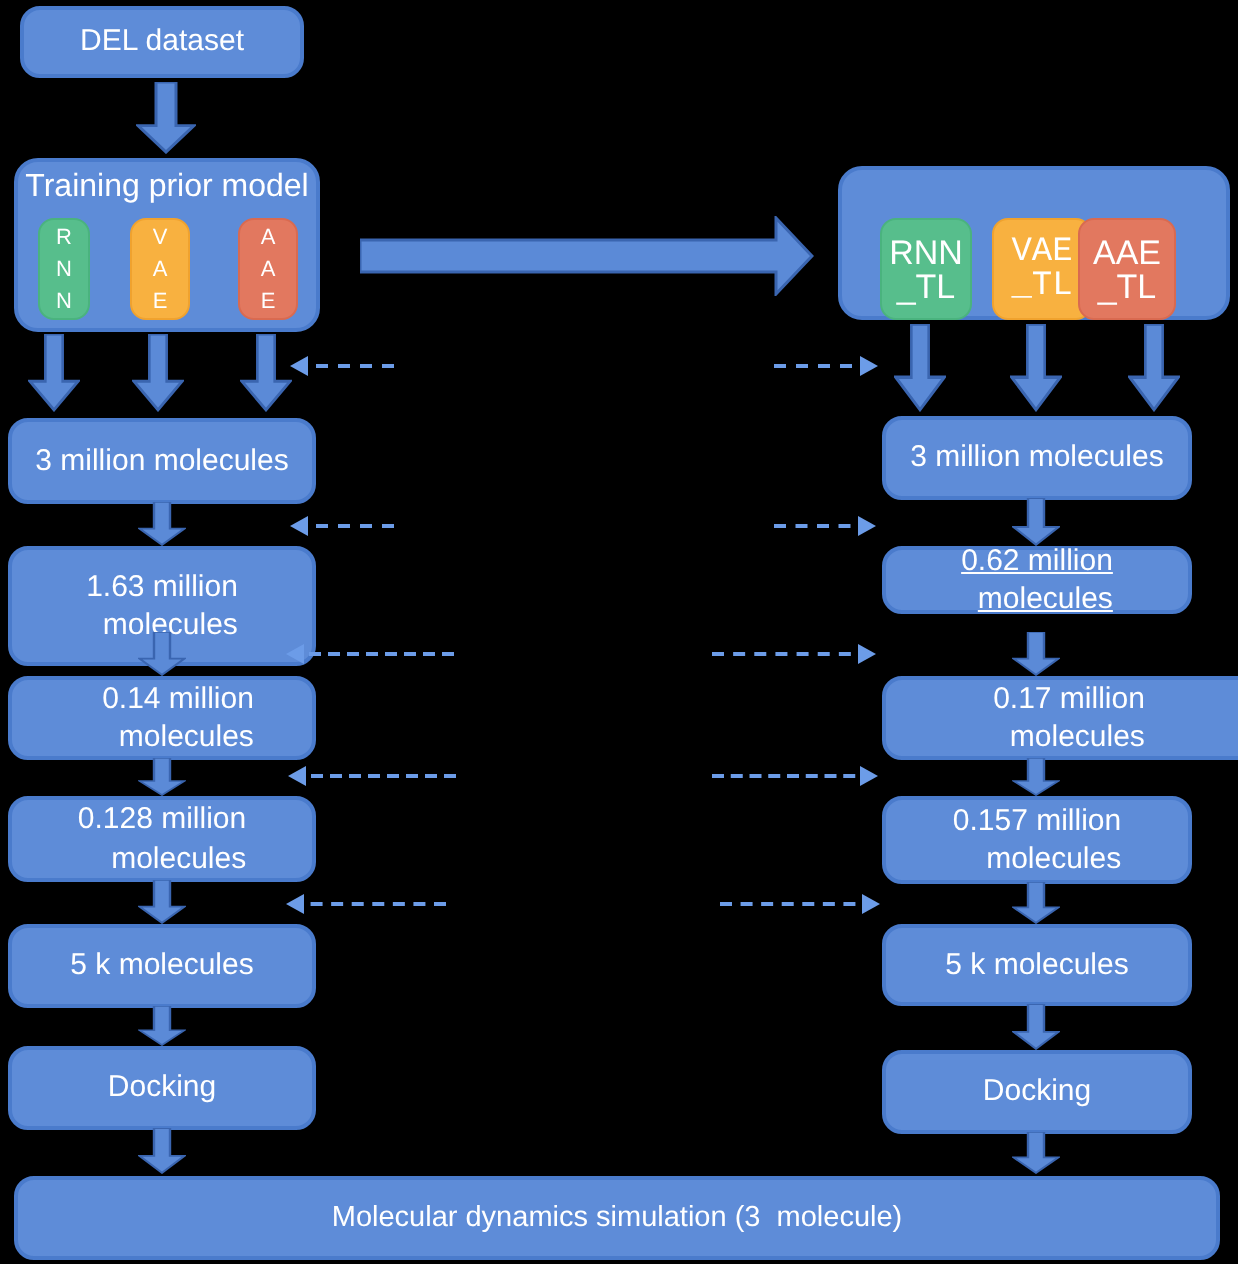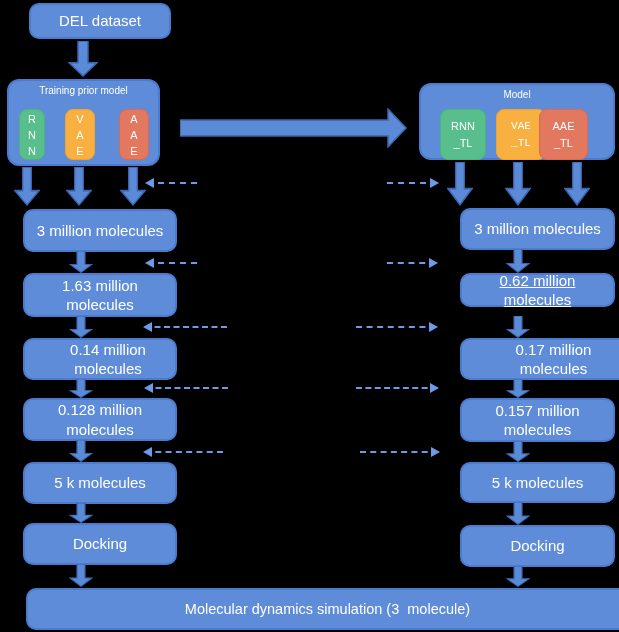--- a/index.html
+++ b/index.html
@@ -15,38 +15,38 @@
   .canvas{
     position:relative; width:619px; height:632px; overflow:hidden;
     background:var(--background);
     font-family:"Liberation Sans", sans-serif; color:var(--text);
   }
   .box{
     position:absolute; box-sizing:border-box;
     background:var(--box-fill); border:2px solid var(--box-border);
     border-radius:10px; color:var(--text);
     display:flex; align-items:center; justify-content:center;
-    text-align:center; font-size:15px; line-height:1.3; white-space:pre-wrap;margin-left:19px;
+    text-align:right; font-size:15px; line-height:1.3; white-space:pre-wrap;
   }
   .panel{
     position:absolute; box-sizing:border-box;
     background:var(--box-fill); border:2px solid var(--box-border);
     border-radius:12px;
   }
-  .panel-title{ text-align:center; font-size:10px; margin-top:4px; color:var(--text); }
+  .panel-title{ text-align:center; font-size:16px; margin-top:4px; color:var(--text); }
   .chip{
     position:absolute; box-sizing:border-box; border-radius:8px;
     display:flex; align-items:center; justify-content:center;
     text-align:center; white-space:pre-line; color:var(--text);
   }
   .chip-green{ background:var(--green-fill); border:1px solid var(--green-border); }
   .chip-orange{ background:var(--orange-fill); border:1px solid var(--orange-border); }
   .chip-red{ background:var(--red-fill); border:1px solid var(--red-border); }
   .chip-sm{ font-size:11px; line-height:16px; }
-  .chip-lg{ font-size:11px; line-height:17px; }
+  .chip-lg{ font-size:17px; line-height:17px; }
   .va, .ha{ position:absolute; display:block; }
   .va use{ fill:var(--arrow-fill); stroke:var(--arrow-border); stroke-width:1.5; }
   .ha polygon{ fill:var(--arrow-fill); stroke:var(--arrow-border); stroke-width:1.5; }
   .dash{ position:absolute; height:0; border-top:2px dashed var(--dash); }
   .dash::before, .dash::after{ content:none; position:absolute; width:0; height:0; border-style:solid; }
   .dash-left::before{
     content:""; left:-2px; top:-6px;
     border-width:5px 9px 5px 0;
     border-color:transparent var(--dash) transparent transparent;
   }
@@ -85,21 +85,20 @@
     <div class="chip chip-red chip-sm" style="left:110px;top:28px;width:30px;height:51px;">A
 A
 E</div>
   </div>
 
   <svg class="ha" style="left:180px;top:108px;width:227px;height:40px;" viewBox="0 0 227 40" preserveAspectRatio="none">
     <polygon points="0,12 208,12 208,1 226,20 208,39 208,28 0,28"></polygon>
   </svg>
 
   <div class="panel" style="left:419px;top:83px;width:196px;height:77px;">
-    <div class="panel-title">Model</div>
     <div class="chip chip-green chip-lg" style="left:19px;top:24px;width:46px;height:51px;">RNN
 _TL</div>
     <div class="chip chip-orange chip-lg" style="left:75px;top:24px;width:50px;height:51px;font-family:Liberation Mono, monospace;">VAE
 _TL</div>
     <div class="chip chip-red chip-lg" style="left:118px;top:24px;width:49px;height:51px;">AAE
 _TL</div>
   </div>
 
   <svg class="va" style="left:14px;top:167px;width:26px;height:39px;" viewBox="0 0 30 38" preserveAspectRatio="none">
       <use href="#block-arrow-down"></use>
@@ -115,21 +114,21 @@
       <use href="#block-arrow-down"></use>
     </svg>
   <svg class="va" style="left:505px;top:162px;width:26px;height:44px;" viewBox="0 0 30 38" preserveAspectRatio="none">
       <use href="#block-arrow-down"></use>
     </svg>
   <svg class="va" style="left:564px;top:162px;width:26px;height:44px;" viewBox="0 0 30 38" preserveAspectRatio="none">
       <use href="#block-arrow-down"></use>
     </svg>
 
   <div class="box" style="left:4px;top:209px;width:154px;height:43px;">3 million molecules</div>
-  <div class="box" style="left:4px;top:273px;width:154px;height:44px;">1.63 million
+  <div class="box" style="left:4px;top:273px;width:154px;height:60px;">1.63 million
 molecules</div>
   <div class="box" style="left:4px;top:338px;width:154px;height:42px;padding-left:16px;">0.14 million
 molecules</div>
   <div class="box" style="left:4px;top:398px;width:154px;height:43px;">0.128 million
 molecules</div>
   <div class="box" style="left:4px;top:462px;width:154px;height:42px;">5 k molecules</div>
   <div class="box" style="left:4px;top:523px;width:154px;height:42px;">Docking</div>
 
   <svg class="va" style="left:69px;top:251px;width:24px;height:22px;" viewBox="0 0 30 38" preserveAspectRatio="none">
       <use href="#block-arrow-down"></use>

